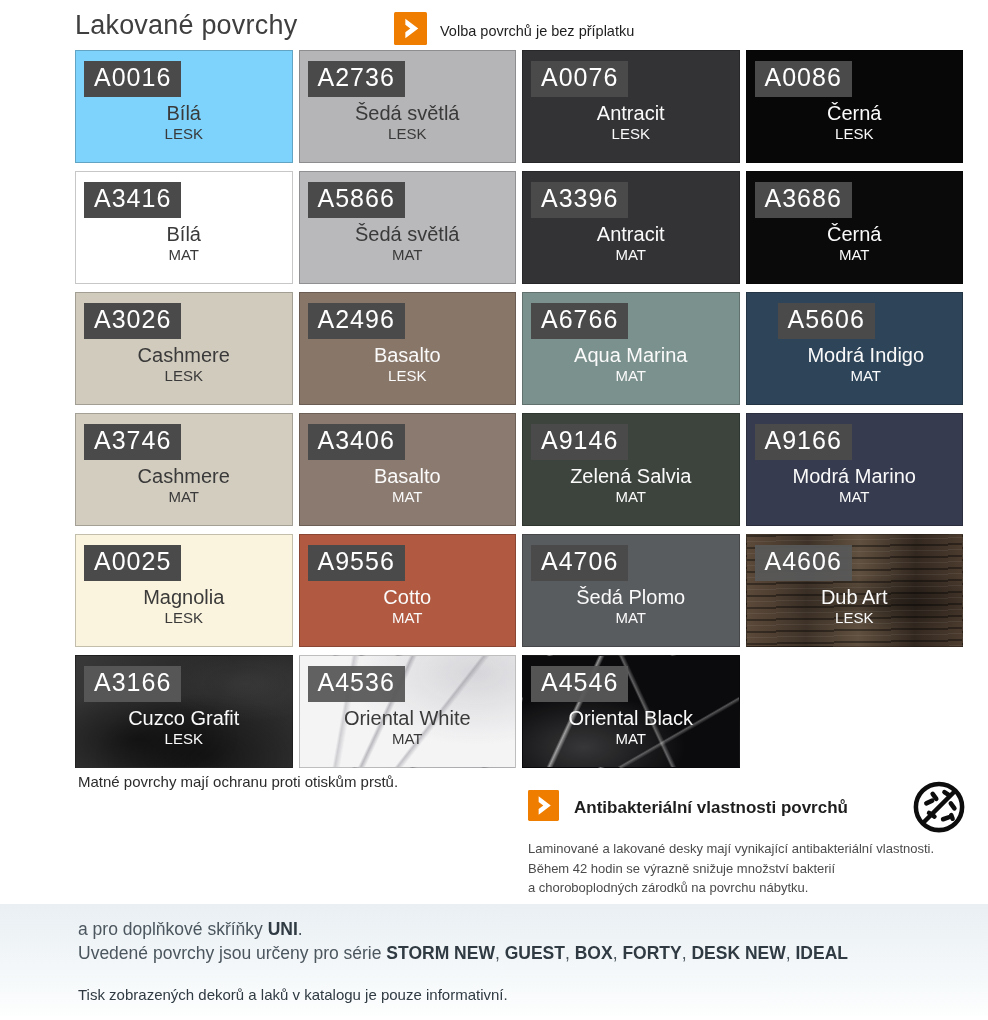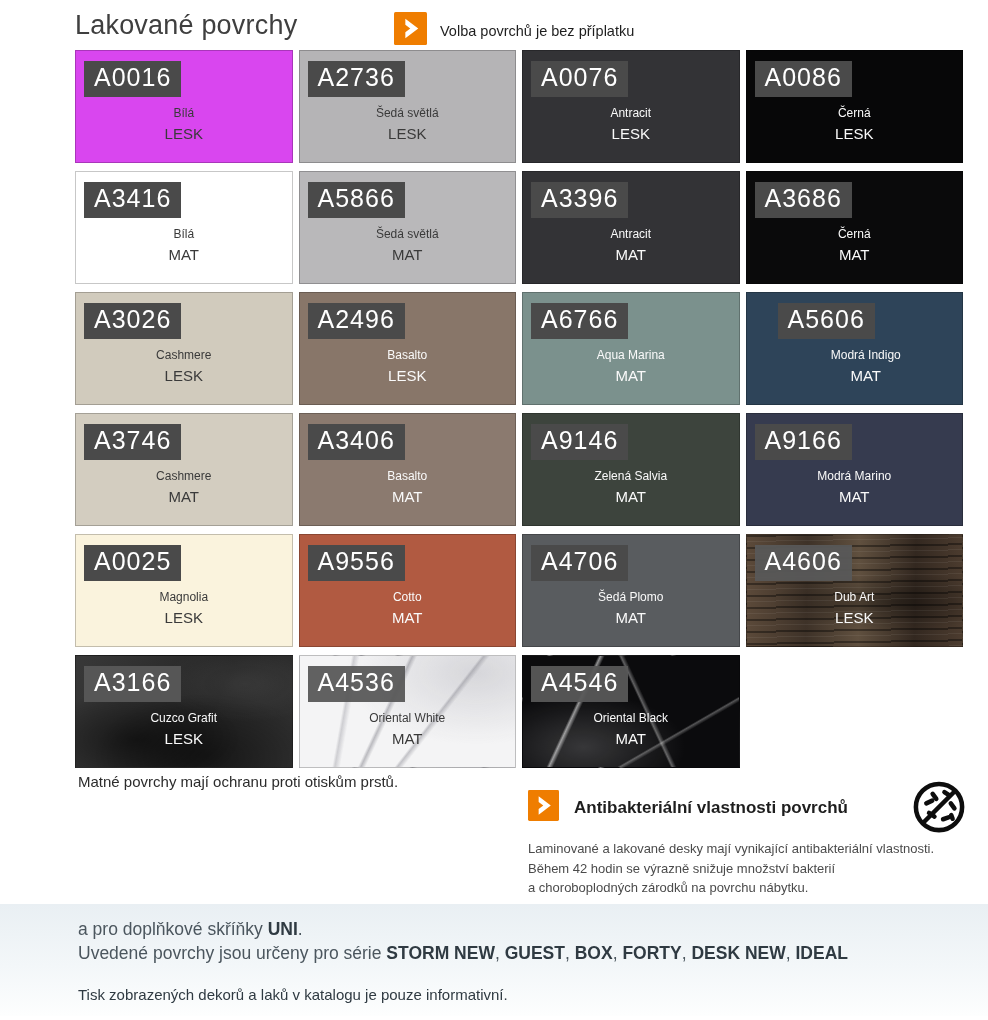--- a/index.html
+++ b/index.html
@@ -28,21 +28,21 @@
   .swatch {
     position:relative; height:113px; padding-top:10px;
     border:1px solid rgba(0,0,0,0.22);
   }
   .badge {
     display:inline-block; margin-left:8px; padding:1px 10px 4px;
     background:#4a4a4a; color:#fff; font-size:25px; letter-spacing:1px;
     line-height:31px;
   }
   .tx .badge { background:rgba(88,88,88,0.95); }
-  .swatch .name { margin-top:8px; text-align:center; font-size:12px; line-height:17px; }
+  .swatch .name { margin-top:8px; text-align:center; font-size:20px; line-height:17px; }
   .swatch .finish { margin-top:3px; text-align:center; font-size:15px; line-height:17px; }
   .swatch.dark-text .name, .swatch.dark-text .finish { color:#3a3a3a; }
   .swatch.light-text .name, .swatch.light-text .finish { color:#fafafa; }
 
   
   .tx-wood {
     background:
       repeating-linear-gradient(179deg, rgba(0,0,0,0.38) 0 2px, rgba(0,0,0,0) 2px 6px, rgba(255,255,255,0.06) 6px 7px, rgba(0,0,0,0) 7px 12px),
       radial-gradient(180px 40px at 70% 60%, rgba(0,0,0,0.35), transparent 70%),
       linear-gradient(91deg, #5c4a3a 0%, #3e3228 28%, #60503f 52%, #332820 78%, #4c3c2f 100%);
@@ -109,21 +109,21 @@
     <span class="accent-icon">
       <svg width="33" height="33" viewBox="0 0 32 32">
         <rect width="32" height="32" rx="1.5" fill="#ef7d00"></rect>
         <path d="M11 6.5 L23.5 16 L11 25.5 L11 19.6 L15.8 16 L11 12.4 Z" fill="#ffffff"></path>
       </svg>
     </span>
     <span class="note-text">Volba povrchů je bez příplatku</span>
   </div>
 
   <div class="grid">
-      <div class="swatch dark-text" style="background-color: #d946ef;"><span class="badge">A0016</span><div class="name">Bílá</div><div class="finish">LESK</div></div>
+      <div class="swatch dark-text" style="background-color: #7dd3fc;"><span class="badge">A0016</span><div class="name">Bílá</div><div class="finish">LESK</div></div>
       <div class="swatch dark-text" style="background-color: rgb(181, 180, 182);"><span class="badge">A2736</span><div class="name">Šedá světlá</div><div class="finish">LESK</div></div>
       <div class="swatch light-text" style="background-color: rgb(51, 51, 54);"><span class="badge">A0076</span><div class="name">Antracit</div><div class="finish">LESK</div></div>
       <div class="swatch light-text" style="background-color: rgb(7, 7, 8);"><span class="badge">A0086</span><div class="name">Černá</div><div class="finish">LESK</div></div>
       <div class="swatch dark-text" style="background-color: rgb(255, 255, 255);"><span class="badge">A3416</span><div class="name">Bílá</div><div class="finish">MAT</div></div>
       <div class="swatch dark-text" style="background-color: rgb(185, 184, 186);"><span class="badge">A5866</span><div class="name">Šedá světlá</div><div class="finish">MAT</div></div>
       <div class="swatch light-text" style="background-color: rgb(51, 51, 54);"><span class="badge">A3396</span><div class="name">Antracit</div><div class="finish">MAT</div></div>
       <div class="swatch light-text" style="background-color: rgb(10, 10, 11);"><span class="badge">A3686</span><div class="name">Černá</div><div class="finish">MAT</div></div>
       <div class="swatch dark-text" style="background-color: rgb(209, 203, 189);"><span class="badge">A3026</span><div class="name">Cashmere</div><div class="finish">LESK</div></div>
       <div class="swatch light-text" style="background-color: rgb(136, 118, 105);"><span class="badge">A2496</span><div class="name">Basalto</div><div class="finish">LESK</div></div>
       <div class="swatch light-text" style="background-color: rgb(123, 145, 141);"><span class="badge">A6766</span><div class="name">Aqua Marina</div><div class="finish">MAT</div></div>

